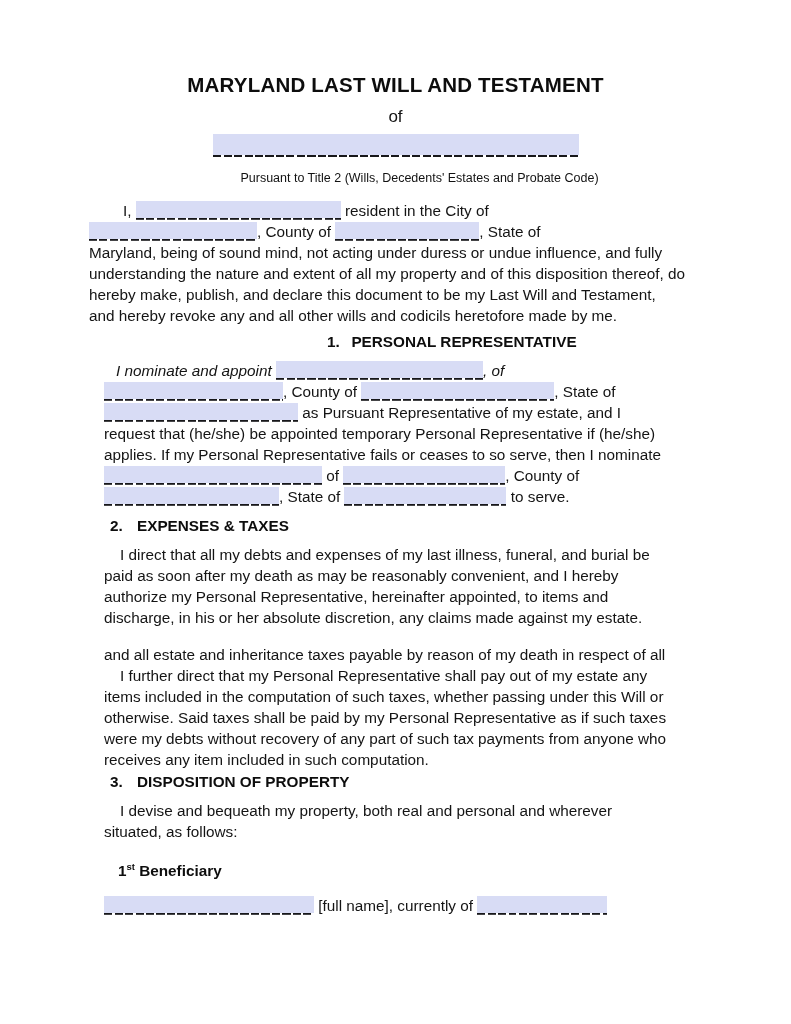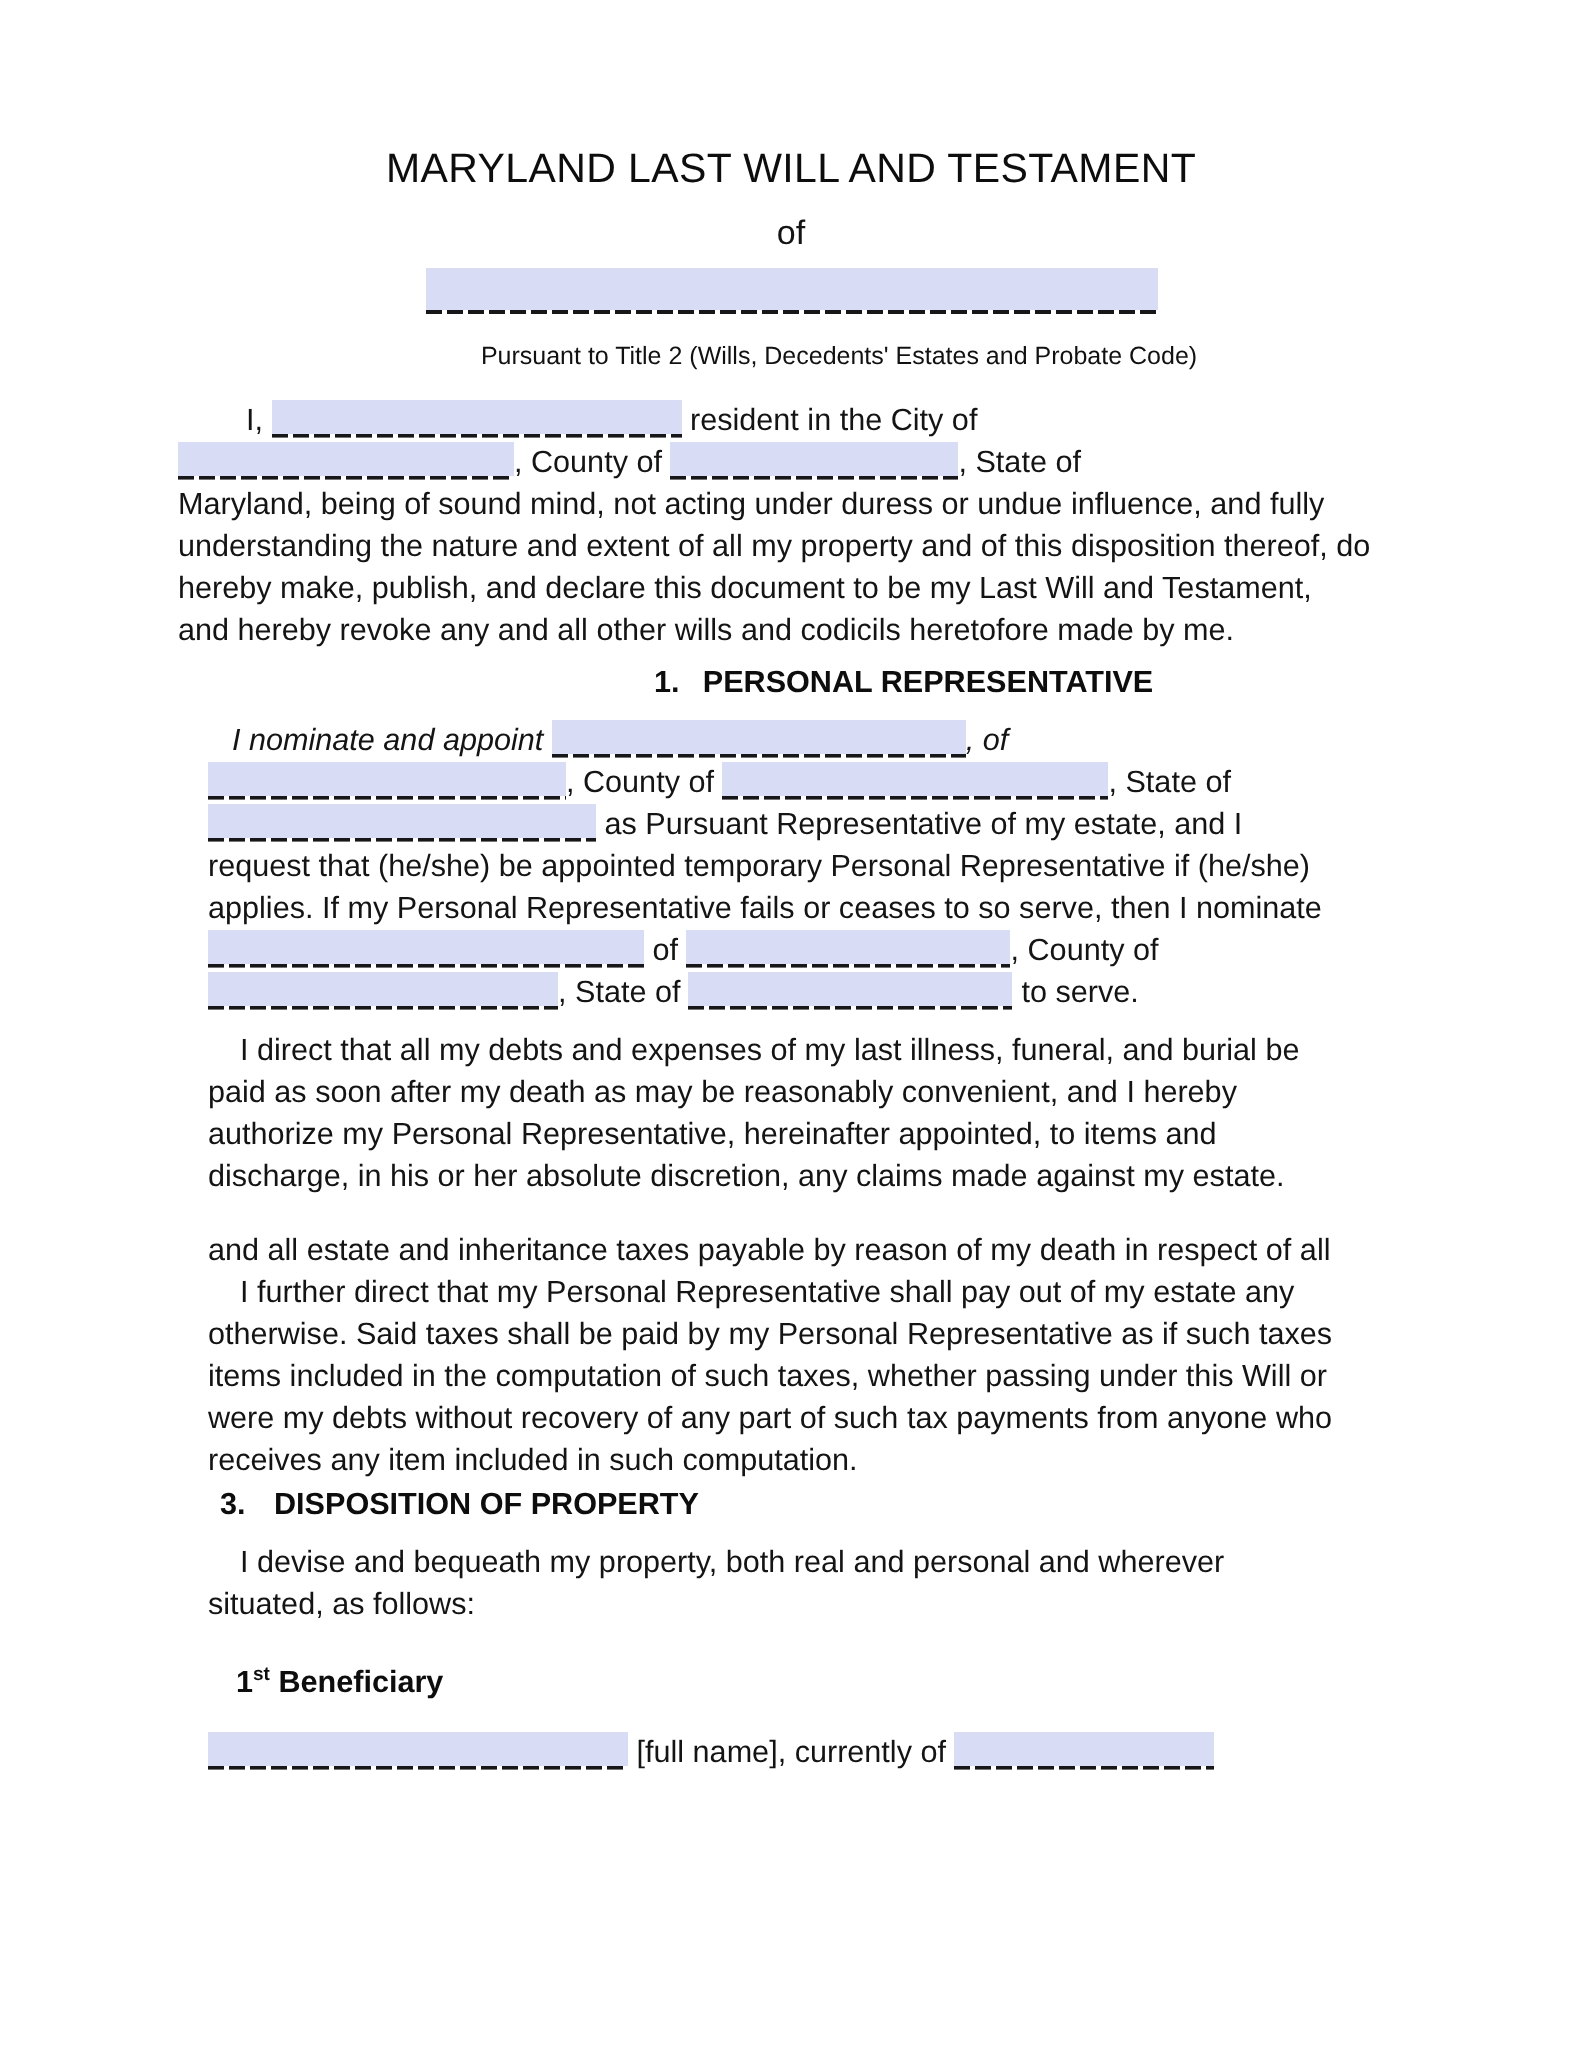--- a/index.html
+++ b/index.html
@@ -10,21 +10,21 @@
   }
   *{margin:0;padding:0;box-sizing:border-box;}
   html,body{background:#ffffff;}
   body{
     width:791px;height:1024px;position:relative;overflow:hidden;
     font-family:"Liberation Sans","DejaVu Sans",sans-serif;
     color:#141414;
   }
   .page{position:relative;width:791px;height:1024px;background:#fff;}
   .title{
-    margin-top:73px;text-align:center;font-size:20.5px;font-weight:normal;
+    margin-top:73px;text-align:center;font-size:20.5px;font-weight:bold;
     letter-spacing:.2px;line-height:23px;color:#0d0d0d;
   }
   .of-label{margin-top:10px;text-align:center;font-size:17px;line-height:21px;}
   .title-field-row{margin-top:7px;text-align:center;height:23px;}
   .pursuant{margin-top:13px;text-align:center;font-size:12.5px;line-height:16px;color:#111;padding-left:48px;}
 
   .body-text{font-size:15.3px;line-height:21px;}
   .line{white-space:nowrap;}
   .intro{margin:14px 0 0 89px;}
   .intro .first{padding-left:34px;}
@@ -100,33 +100,36 @@
     <div class="line">request that (he/she) be appointed temporary Personal Representative if (he/she)</div>
     <div class="line">applies. If my Personal Representative fails or ceases to so serve, then I nominate</div>
     <div class="line">
       <span class="blank" style="width:218px"></span><span> of </span><span class="blank" style="width:162px"></span><span>, County of</span>
     </div>
     <div class="line">
       <span class="blank" style="width:175px"></span><span>, State of </span><span class="blank" style="width:162px"></span><span> to serve.</span>
     </div>
   </div>
 
+  <div class="sec-head mt-head2">
+    <span class="sec-num">2.</span><span>EXPENSES &amp; TAXES</span>
+  </div>
 
   <div class="sec-para body-text mt-para">
     <div class="line first-wide">I direct that all my debts and expenses of my last illness, funeral, and burial be</div>
     <div class="line">paid as soon after my death as may be reasonably convenient, and I hereby</div>
     <div class="line">authorize my Personal Representative, hereinafter appointed, to items and</div>
     <div class="line">discharge, in his or her absolute discretion, any claims made against my estate.</div>
   </div>
 
   <div class="sec-para body-text mt-para-gap">
     <div class="line">and all estate and inheritance taxes payable by reason of my death in respect of all</div>
     <div class="line first-wide">I further direct that my Personal Representative shall pay out of my estate any</div>
+    <div class="line">items included in the computation of such taxes, whether passing under this Will or</div>
     <div class="line">otherwise. Said taxes shall be paid by my Personal Representative as if such taxes</div>
-    <div class="line">items included in the computation of such taxes, whether passing under this Will or</div>
     <div class="line">were my debts without recovery of any part of such tax payments from anyone who</div>
     <div class="line">receives any item included in such computation.</div>
   </div>
 
   <div class="sec-head mt-head3">
     <span class="sec-num">3.</span><span>DISPOSITION OF PROPERTY</span>
   </div>
 
   <div class="sec-para body-text mt-para">
     <div class="line first-wide">I devise and bequeath my property, both real and personal and wherever</div>

